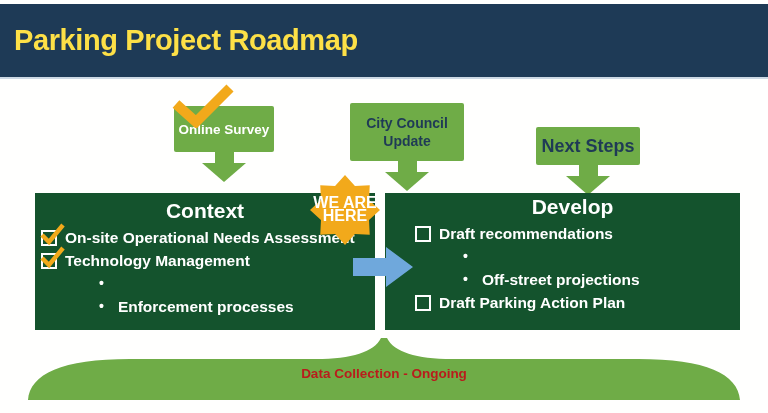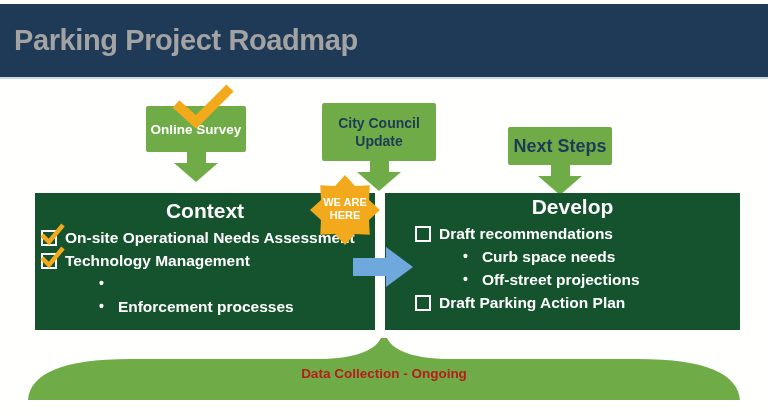--- a/index.html
+++ b/index.html
@@ -3,44 +3,44 @@
 <meta charset="utf-8">
 <style>
   html,body{margin:0;padding:0;background:#fffffe;}
   #slide{position:relative;width:768px;height:413px;background:#fffffe;overflow:hidden;
          font-family:"Liberation Sans",sans-serif;}
 
   
   #header{position:absolute;left:0;top:4px;width:768px;height:75px;background:#1e3a56;
           display:flex;align-items:center;box-sizing:border-box;padding-left:14px;
           border-bottom:2px solid #ccd8e4;}
-  #header .title{color:#a3a3a3;font-size:29px;font-weight:bold;letter-spacing:-0.4px;}
+  #header .title{color:#fde047;font-size:29px;font-weight:bold;letter-spacing:-0.4px;}
 
   
-  .callout-group{position:absolute;display:flex;flex-direction:column;align-items:center;}
+  .callout-group{position:absolute;display:flex;flex-direction:column;align-items:center;margin-left:28px;}
   .callout-box{width:100%;background:#6fac47;border-radius:2px;display:flex;align-items:center;
                justify-content:center;text-align:center;font-weight:bold;box-sizing:border-box;}
   .arrow-stem{width:19px;height:11px;background:#6fac47;}
   .arrow-head{width:0;height:0;border-left:22px solid transparent;border-right:22px solid transparent;
               border-top:19px solid #6fac47;}
   #g-online{left:146px;top:106px;width:100px;}
   #g-online .callout-box{height:46px;font-size:13.5px;color:#ffffff;}
   #g-city{left:322px;top:103px;width:114px;}
   #g-city .callout-box{height:58px;font-size:14px;line-height:18px;color:#1f3a56;}
   #g-next{left:508px;top:127px;width:104px;}
   #g-next .callout-box{height:38px;font-size:18px;color:#1f3a56;}
 
   
   #big-check{position:absolute;left:170px;top:84px;width:66px;height:44px;}
 
   
   #star-wrap{position:absolute;left:309px;top:174px;width:72px;height:72px;z-index:5;}
   #star-wrap svg{position:absolute;left:0;top:0;}
   #star-label{position:absolute;left:0;top:22px;width:72px;text-align:center;color:#ffffff;
-              font-weight:bold;font-size:11px;line-height:13px;}
+              font-weight:bold;font-size:16px;line-height:13px;}
 
   
   .stage{position:absolute;top:193px;height:137px;background:#14532d;box-sizing:border-box;
          color:#ffffff;}
   #box-context{left:35px;width:340px;padding:4px 6px 0 6px;}
   #box-develop{left:385px;width:355px;padding:0 10px 0 30px;}
   .stage-title{text-align:center;font-size:21px;font-weight:bold;margin:2px 0 4px 0;}
   .row{display:flex;align-items:flex-start;font-size:15.5px;font-weight:bold;
        line-height:21px;margin-bottom:2px;}
   .row.sub-ctx{padding-left:58px;}
@@ -132,21 +132,20 @@
   </div>
 
   <div class="stage" id="box-develop">
     <div class="stage-title">Develop</div>
     <div class="row">
       <span class="cb"></span>
       <span>Draft recommendations</span>
     </div>
     <div class="row sub-dev">
       <span class="blt">•</span>
-      <span>Curb space needs</span>
     </div>
     <div class="row sub-dev">
       <span class="blt">•</span>
       <span>Off-street projections</span>
     </div>
     <div class="row">
       <span class="cb"></span>
       <span>Draft Parking Action Plan</span>
     </div>
   </div>

